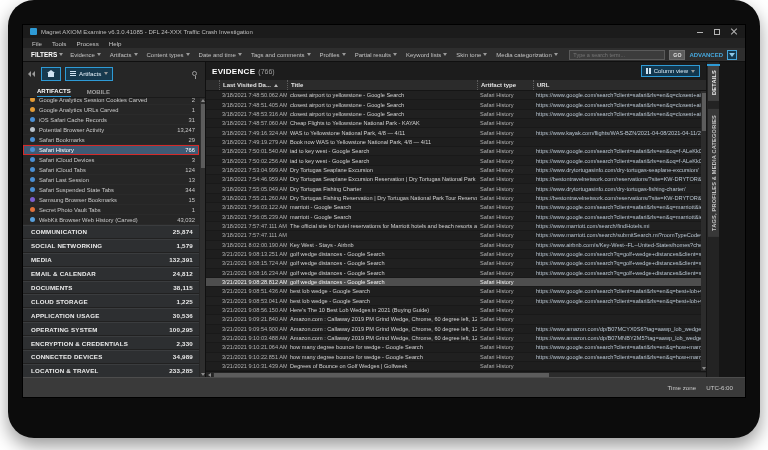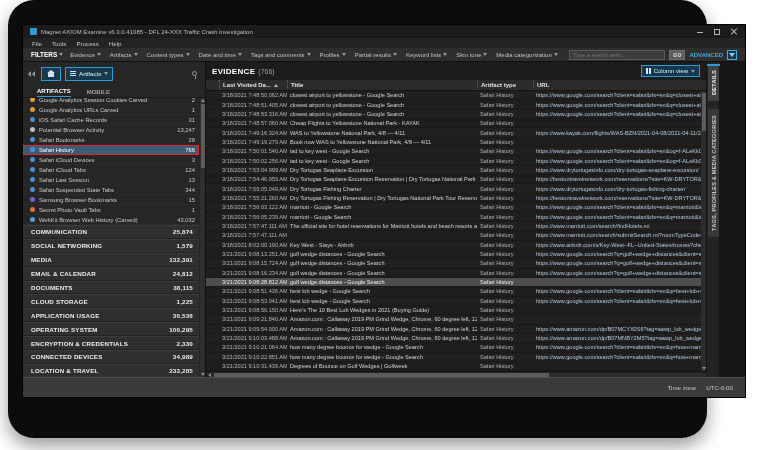--- a/index.html
+++ b/index.html
@@ -1,18 +1,18 @@
 <!DOCTYPE html>
 <html><head>
 <meta charset="utf-8">
 <style>
   *{box-sizing:border-box;margin:0;padding:0}
   html,body{width:768px;height:450px;overflow:hidden}
   body{background:#ffffff;font-family:"Liberation Sans",sans-serif;position:relative}
-  .frame{position:absolute;left:8px;top:0;width:699px;height:438px;background:#0c0c0c;border-radius:26px;box-shadow:0 8px 18px rgba(0,0,0,.4)}
+  .frame{position:absolute;left:8px;top:0;width:752px;height:438px;background:#0c0c0c;border-radius:26px;box-shadow:0 8px 18px rgba(0,0,0,.4)}
   .app{position:absolute;left:14px;top:24px;width:724px;height:374px;display:flex;flex-direction:column;background:#1d1d1d;overflow:hidden;border:1px solid #000}
 
   
   .titlebar{height:13px;background:#1b1b1b;display:flex;align-items:center;padding:0 7px;gap:4px;flex:0 0 auto}
   .appicon{width:7px;height:7px;background:#2e9bd6;border-radius:1px;flex:0 0 auto}
   .wtitle{font-size:6px;color:#bfbfbf;white-space:nowrap}
   .wc{margin-left:auto;display:flex;gap:9px;align-items:center}
   .wcb{position:relative;width:8px;height:8px;display:inline-block}
   .g-min{position:absolute;left:1px;right:1px;bottom:3px;height:1px;background:#b5b5b5}
   .g-max{position:absolute;inset:1px;border:1px solid #b5b5b5}

